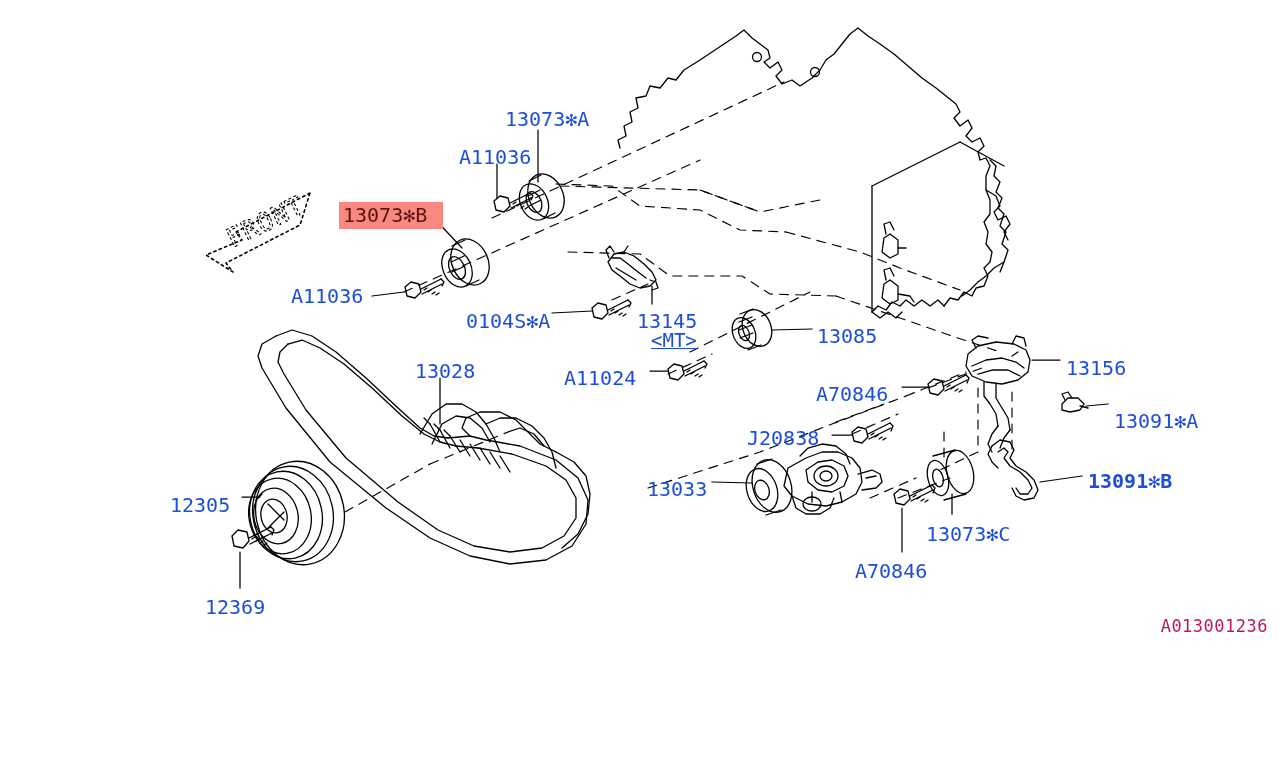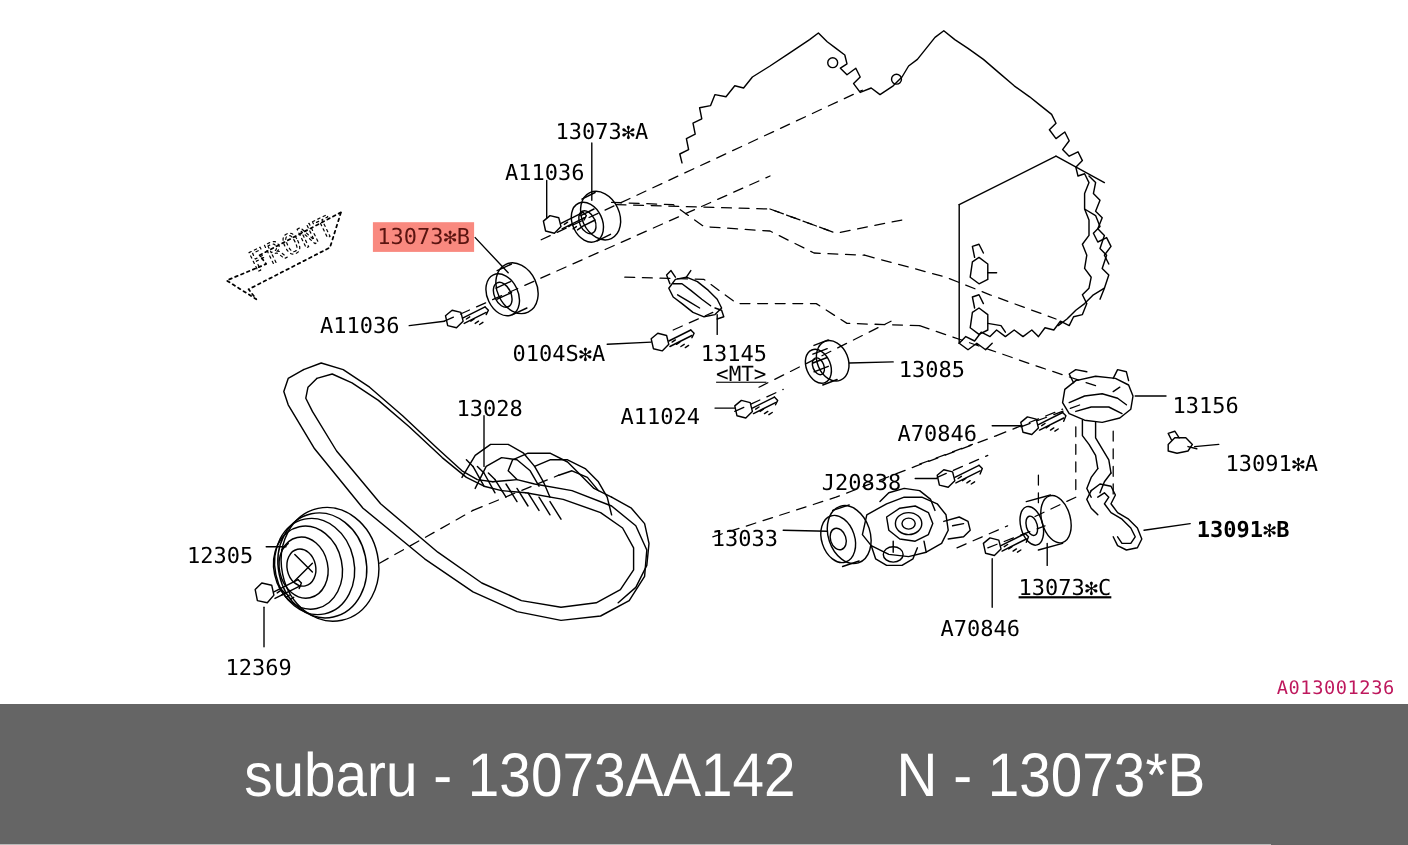--- a/index.html
+++ b/index.html
@@ -25,33 +25,33 @@
   svg.art {
     position: absolute;
     left: 0; top: 0;
     width: 1280px;
     height: 640px;
   }
   .lbl {
     position: absolute;
     font-family: "DejaVu Sans Mono", monospace;
     font-size: 20px;
-    color: #000000;
+    color: #1d4ed8;
     white-space: nowrap;
     letter-spacing: 0px;
     line-height: 22px;
   }
   .lbl.sub {
     font-size: 19px;
     text-decoration: underline;
   }
   .lbl-highlight {
     background: #f9897f;
     color: #5a1410;
-    padding: 2px 4px 3px 4px;
+    padding: 2px 16px 3px 4px;
   }
   .diagram-id {
     position: absolute;
     right: 12px;
     top: 616px;
     font-family: "DejaVu Sans Mono", monospace;
     font-size: 17px;
     color: #be185d;
     letter-spacing: 0.5px;
   }
@@ -423,29 +423,22 @@
     <div class="lbl" style="left:817px; top:325px;">13085</div>
     <div class="lbl" style="left:415px; top:360px;">13028</div>
     <div class="lbl" style="left:564px; top:367px;">A11024</div>
     <div class="lbl" style="left:1066px; top:357px;">13156</div>
     <div class="lbl" style="left:816px; top:383px;">A70846</div>
     <div class="lbl" style="left:1114px; top:410px;">13091✻A</div>
     <div class="lbl" style="left:747px; top:427px;">J20838</div>
     <div class="lbl" style="left:647px; top:478px;">13033</div>
     <div class="lbl" style="left:1088px; top:470px;font-weight:bold;">13091✻B</div>
     <div class="lbl" style="left:170px; top:494px;">12305</div>
-    <div class="lbl" style="left:926px; top:523px;text-decoration:underline;">13073✻C</div>
+    <div class="lbl" style="left:926px; top:523px;">13073✻C</div>
     <div class="lbl" style="left:855px; top:560px;">A70846</div>
     <div class="lbl" style="left:205px; top:596px;">12369</div>
 
     <div class="diagram-id">A013001236</div>
 
   </div>
 
-  <div id="banner">
-    <div id="banner-inner">
-      <span class="banner-text">subaru - 13073AA142</span>
-      <span class="banner-gap"></span>
-      <span class="banner-text">N - 13073*B</span>
-    </div>
-  </div>
 
 </div>
 
 </body></html>

